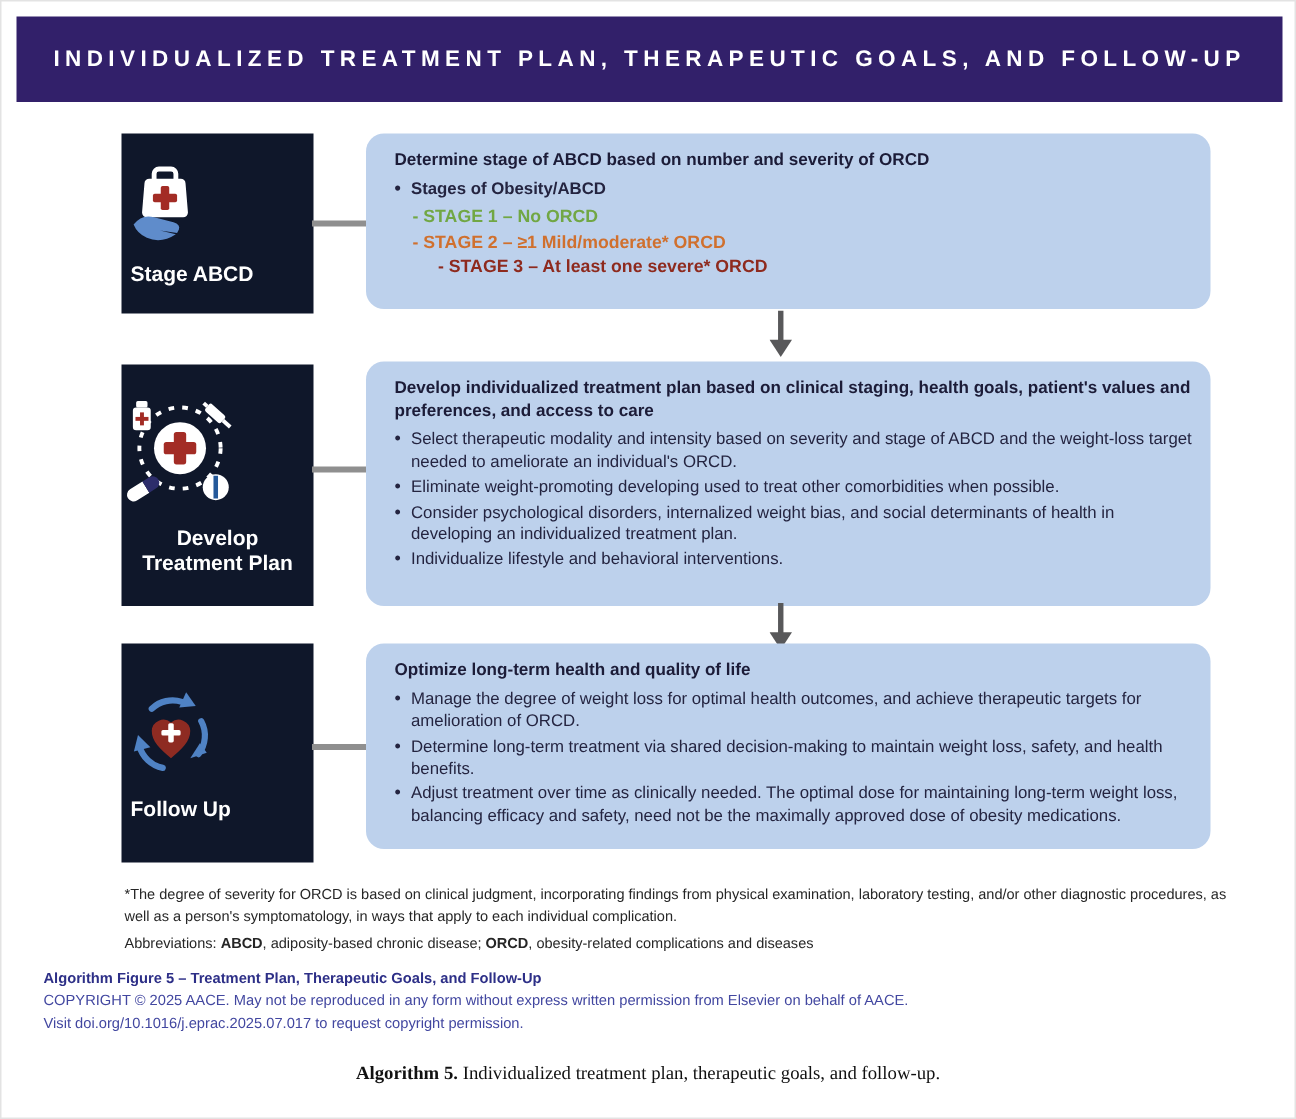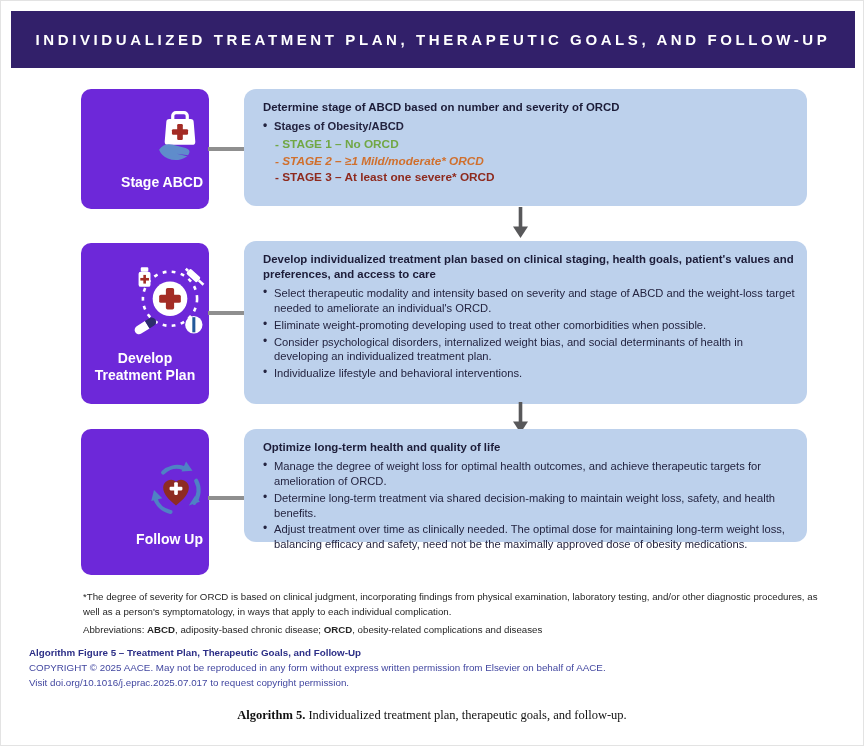--- a/index.html
+++ b/index.html
@@ -12,43 +12,43 @@
   
   .header-bar {
     position:absolute; left:10px; top:10px; width:844px; height:57px;
     background:#32206A; display:flex; align-items:center; justify-content:center;
   }
   .header-bar h1 {
     color:#ffffff; font-size:15px; font-weight:bold; letter-spacing:3.6px; text-align:center;
   }
   
   .stage-box {
-    position:absolute; left:80px; width:128px; background:#6d28d9; border-radius:10px;
-    display:flex; flex-direction:column; align-items:flex-end; justify-content:center;
+    position:absolute; left:80px; width:128px; background:#0f172a; border-radius:0;
+    display:flex; flex-direction:column; align-items:flex-start; justify-content:center;
   }
   .stage-box .label {
     color:#ffffff; font-weight:bold; font-size:14px; text-align:center; line-height:1.25; margin-top:9px;
     padding:0 6px;
   }
   #stage1-box { top:88px;  height:120px; }
   #stage2-box { top:242px; height:161px; }
   #stage3-box { top:428px; height:146px; }
   
   .connector { position:absolute; left:207px; width:36px; height:4px; background:#8F8F8F; }
   #connector-1 { top:146px; } #connector-2 { top:310px; } #connector-3 { top:495px; }
   .down-arrow { position:absolute; left:512px; width:15px; height:31px; }
   #arrow-1 { top:206px; } #arrow-2 { top:401px; }
   
   .content-box {
     position:absolute; left:243px; width:563px; background:#BDD1EC; border-radius:12px;
     padding:11px 11px 8px 19px;
   }
   #content-1 { top:88px;  height:117px; }
   #content-2 { top:240px; height:163px; }
-  #content-3 { top:428px; height:113px; }
+  #content-3 { top:428px; height:137px; }
   .content-box .box-title { font-size:11.4px; font-weight:bold; color:#1C1C38; line-height:1.33; }
   .bullets { list-style:none; margin-top:4px; }
   .bullets li {
     position:relative; font-size:11.2px; line-height:1.32; color:#242440; padding-left:11px; margin-top:2px;
   }
   .bullets li::before { content:"•"; position:absolute; left:0; top:-1px; font-size:12px; }
   .stage-list { list-style:none; margin:2px 0 0 12px; }
   .stage-list li { font-size:11.8px; font-weight:bold; line-height:1.42; }
   
   .footnote {
@@ -101,22 +101,22 @@
     <div class="label">Stage ABCD</div>
   </div>
   <div class="connector" id="connector-1"></div>
   <div class="content-box" id="content-1">
     <div class="box-title">Determine stage of ABCD based on number and severity of ORCD</div>
     <ul class="bullets">
       <li style="font-weight:bold;">Stages of Obesity/ABCD</li>
     </ul>
     <ul class="stage-list">
       <li style="color: rgb(113, 167, 68);">- STAGE 1 – No ORCD</li>
-      <li style="color: rgb(208, 112, 46); font-style: italic;">- STAGE 2 – ≥1 Mild/moderate* ORCD</li>
-      <li style="color: rgb(142, 42, 30);">- STAGE 3 – At least one severe* ORCD</li>
+      <li style="color: rgb(208, 112, 46);">- STAGE 2 – ≥1 Mild/moderate* ORCD</li>
+      <li style="color: rgb(142, 42, 30); margin-left: 17px;">- STAGE 3 – At least one severe* ORCD</li>
     </ul>
   </div>
 
   <svg class="down-arrow" id="arrow-1" viewBox="0 0 15 31">
     <rect x="5.7" y="0" width="3.6" height="21" fill="#58585A"></rect>
     <polygon points="0,19.5 15,19.5 7.5,31" fill="#58585A"></polygon>
   </svg>
 
   <div class="stage-box" id="stage2-box">
     <svg width="78" height="78" viewBox="0 0 72 72">

